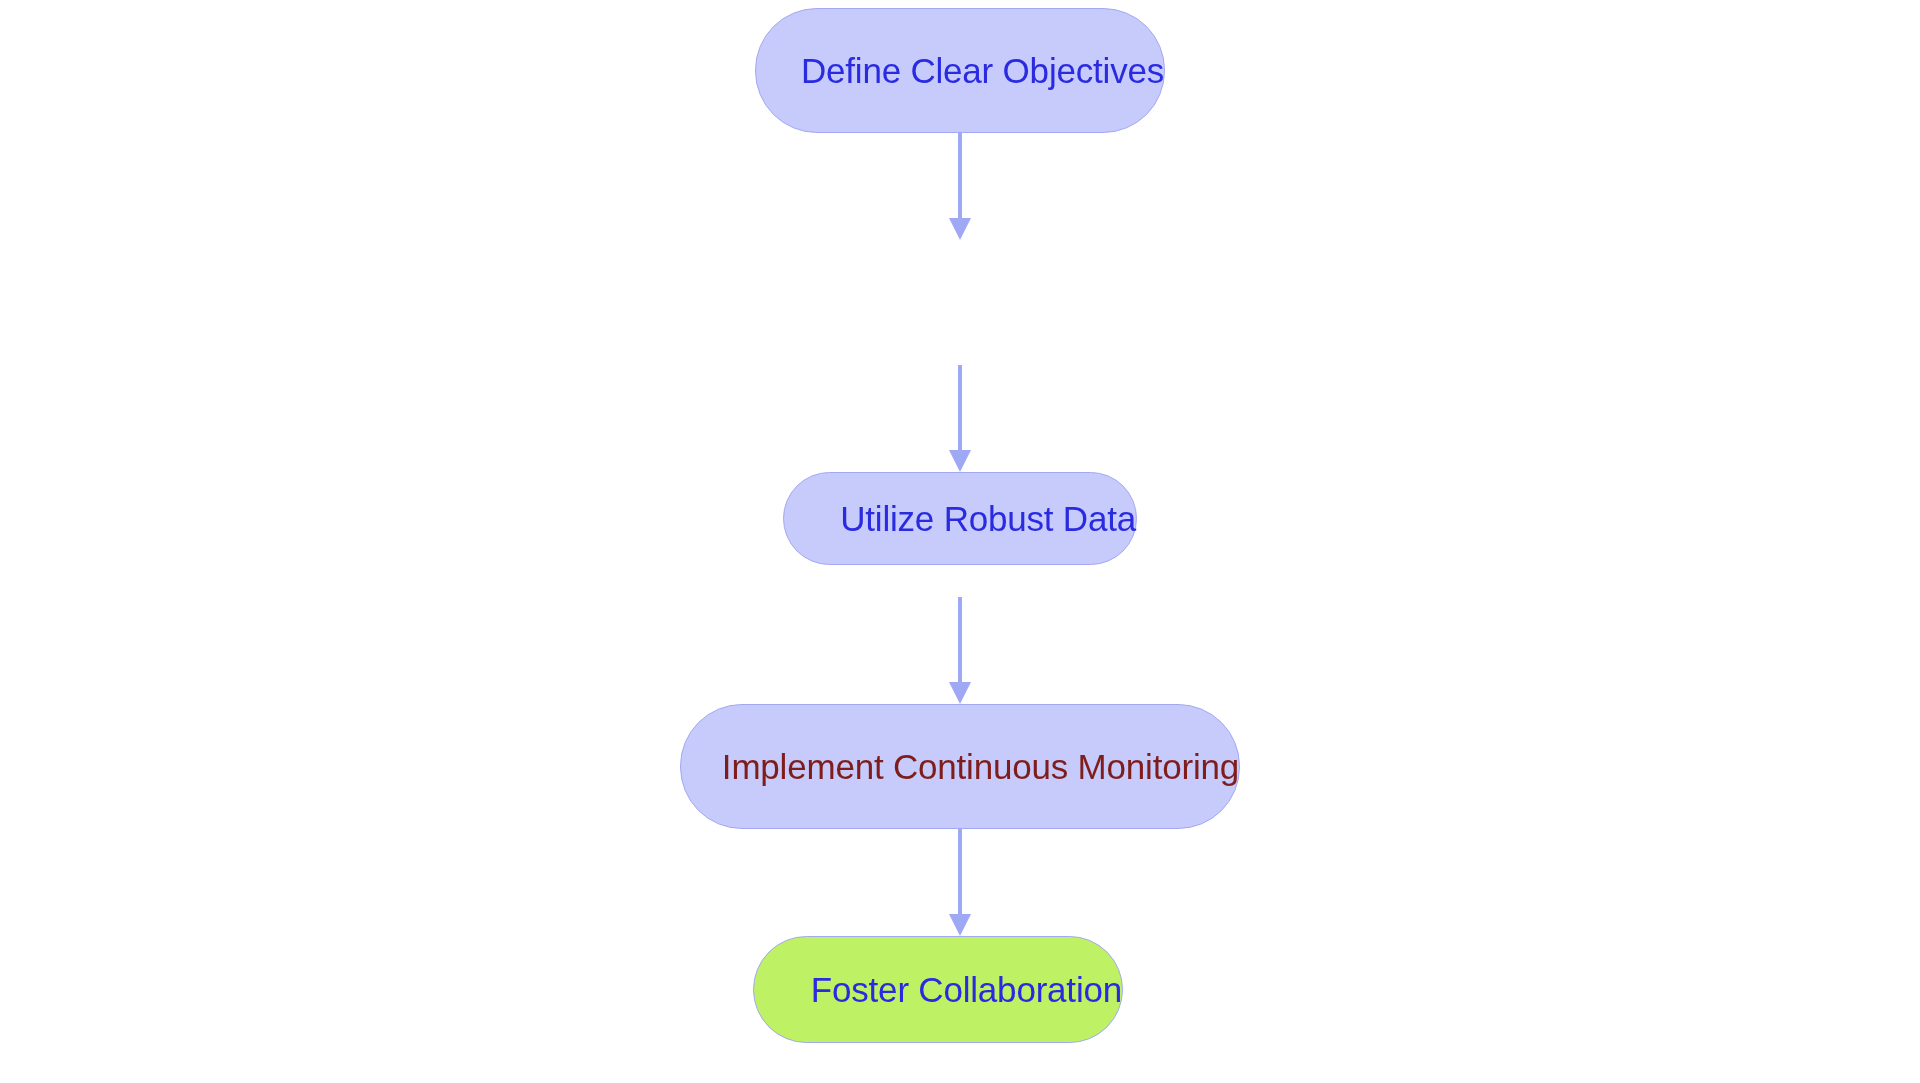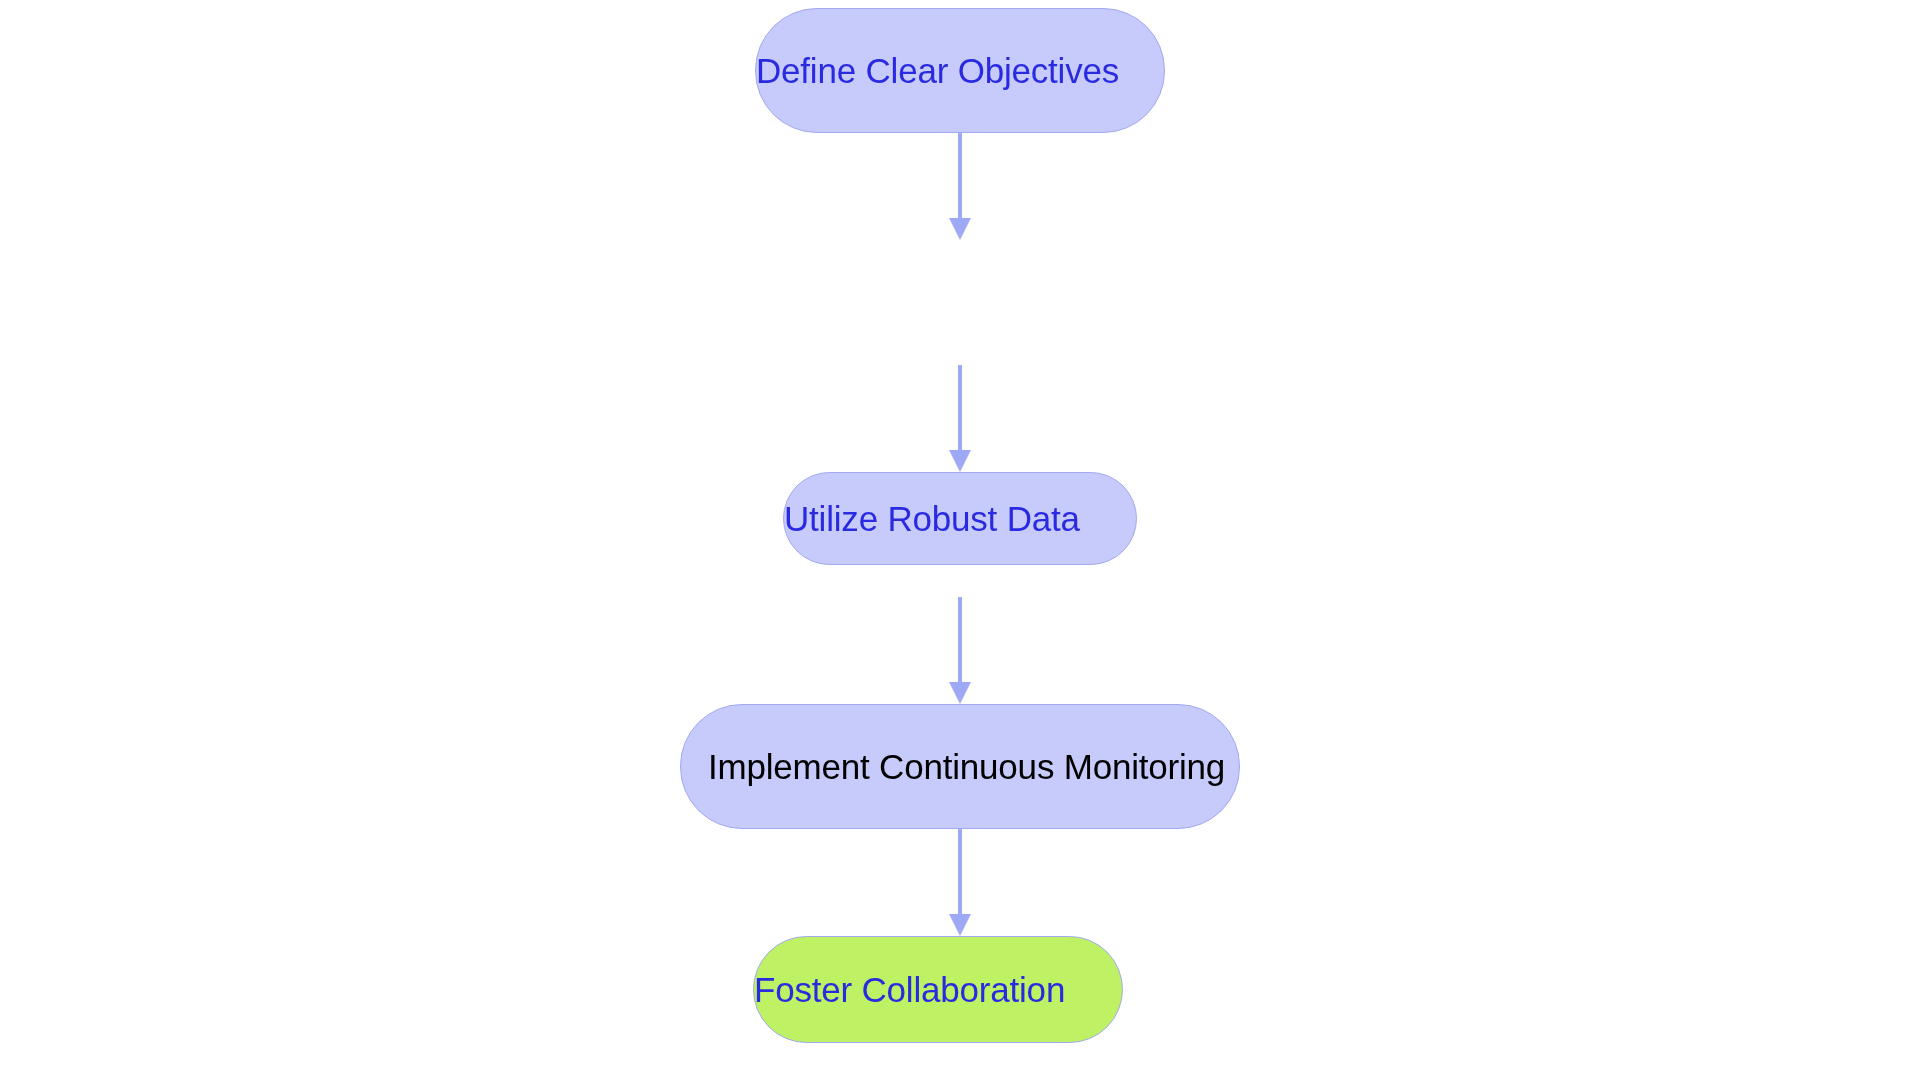--- a/index.html
+++ b/index.html
@@ -37,21 +37,21 @@
     width: 1920px;
     height: 1083px;
     z-index: 2;
   }
 
   .node {
     position: absolute;
     box-sizing: border-box;
     display: flex;
     align-items: center;
-    justify-content: flex-start;
+    justify-content: flex-end;
     border-radius: 62px;
     background: #c6cbfb;
     border: 1.5px solid #a3a9f0;
   }
 
   .node-label {
     font-family: "Liberation Sans", sans-serif;
     font-size: 35px;
     font-weight: 400;
     color: #2a2ae0;
@@ -86,20 +86,20 @@
     </svg>
 
   <div id="nodes">
       <div class="node" style="left: 755px; top: 8px; width: 410px; height: 125px; background: rgb(198, 203, 251); border-color: rgb(163, 169, 240);">
         <span class="node-label" style="color: rgb(42, 42, 224);">Define Clear Objectives</span>
       </div>
       <div class="node" style="left: 783px; top: 472px; width: 354px; height: 93px; background: rgb(198, 203, 251); border-color: rgb(163, 169, 240);">
         <span class="node-label" style="color: rgb(42, 42, 224);">Utilize Robust Data</span>
       </div>
       <div class="node" style="left: 680px; top: 704px; width: 560px; height: 125px; background: rgb(198, 203, 251); border-color: rgb(163, 169, 240);">
-        <span class="node-label" style="color: #000000; margin-left: 27px;">Implement Continuous Monitoring</span>
+        <span class="node-label" style="color: #7f1d1d; margin-left: 27px;">Implement Continuous Monitoring</span>
       </div>
       <div class="node" style="left: 753px; top: 936px; width: 370px; height: 107px; background: #bef264; border-color: rgb(163, 169, 240);">
         <span class="node-label" style="color: rgb(42, 42, 224);">Foster Collaboration</span>
       </div>
     </div>
 
 </div>
 
 </body></html>

